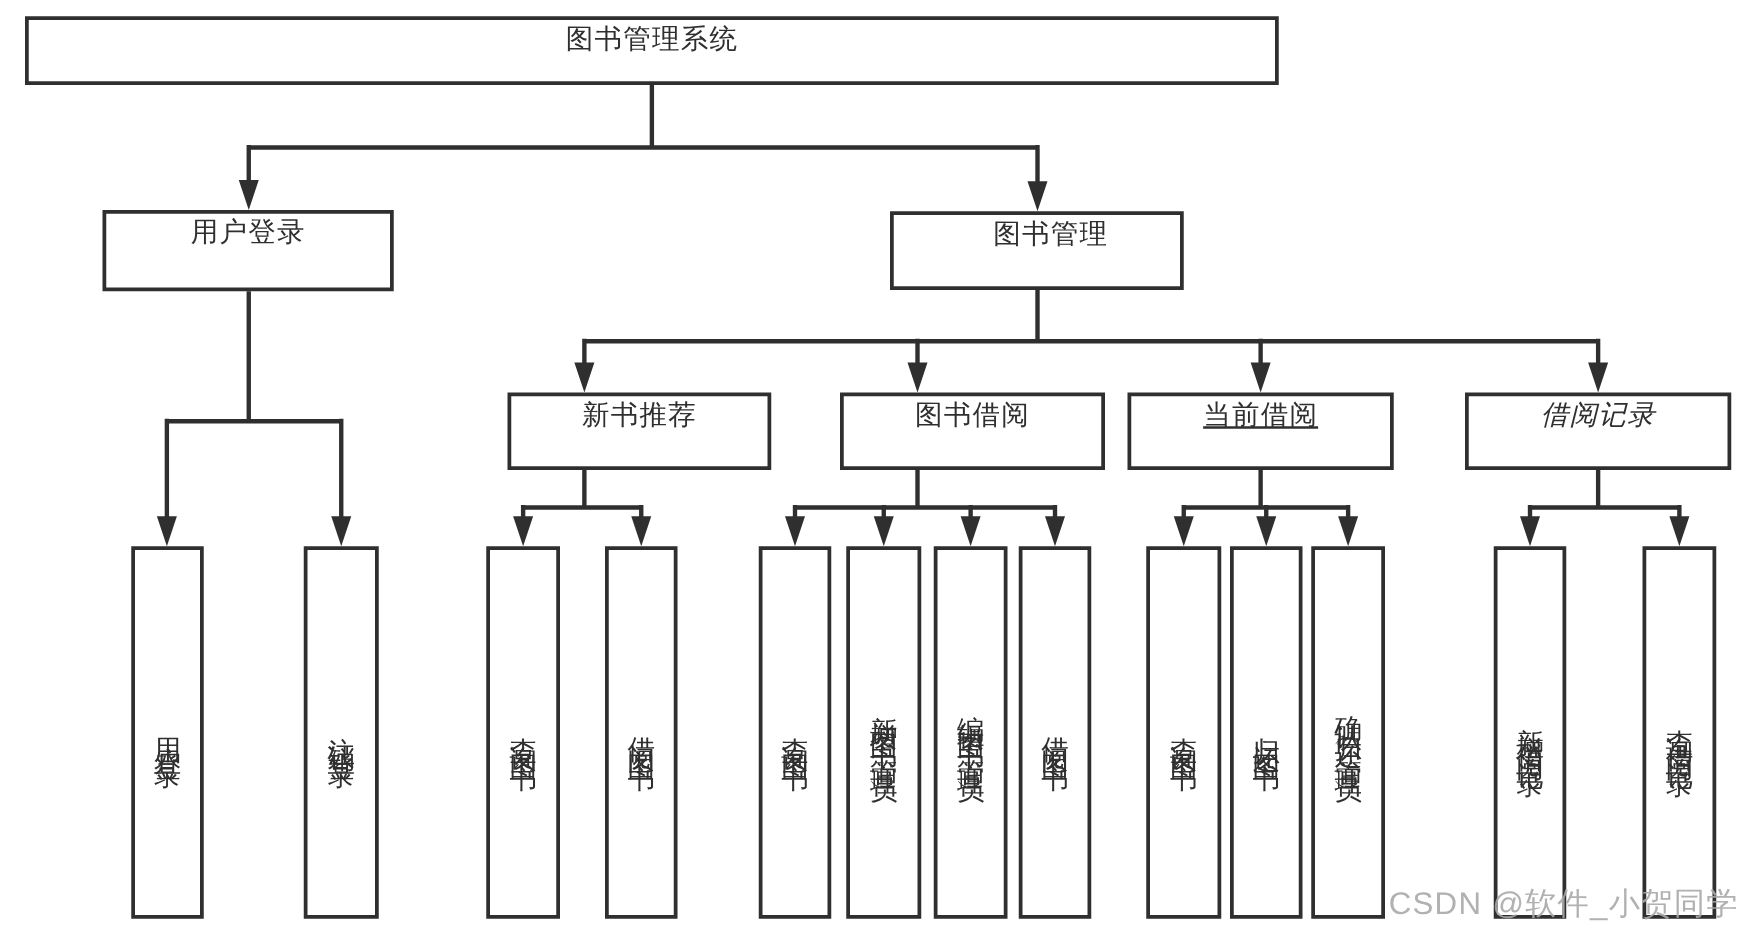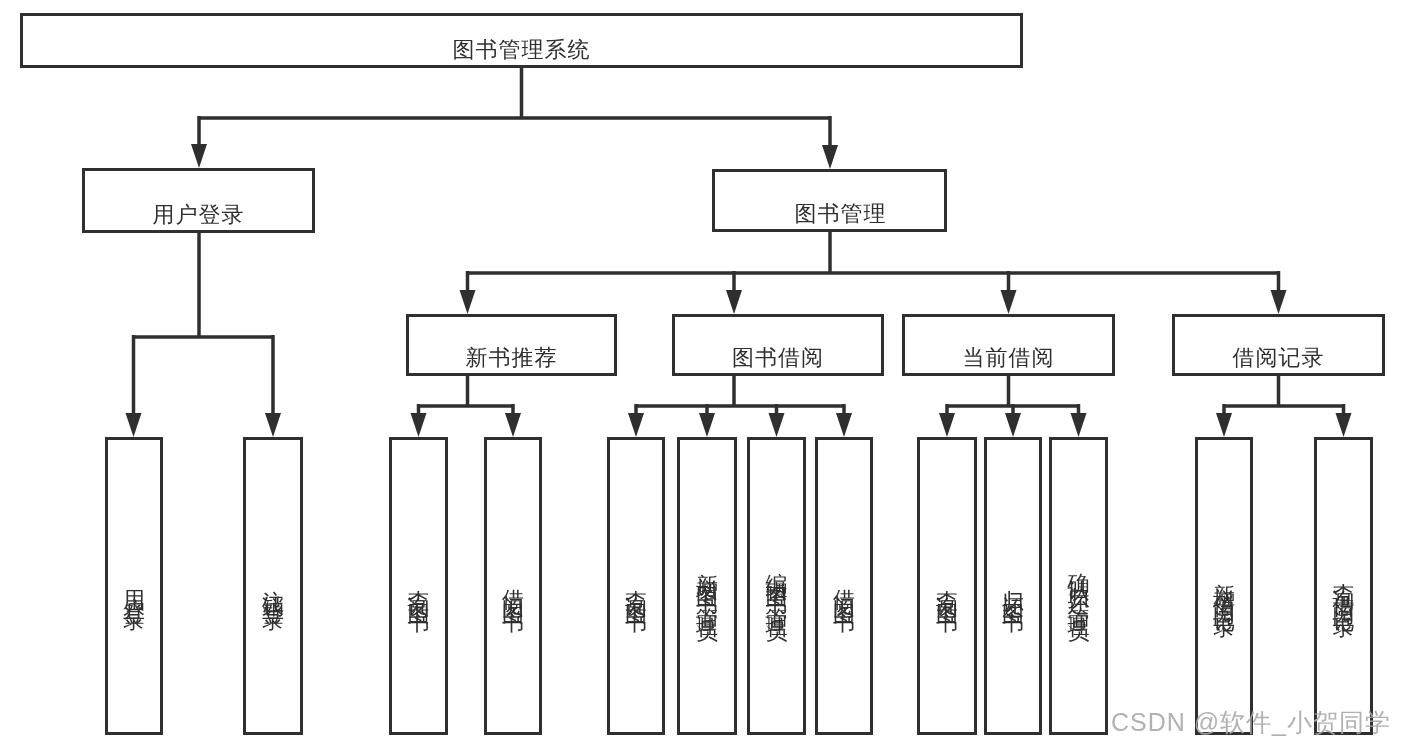--- a/index.html
+++ b/index.html
@@ -9,21 +9,21 @@
     background:#ffffff;
     font-family:"Liberation Sans", sans-serif;
     overflow:hidden;
   }
   #wires{position:absolute;left:0;top:0;z-index:1;}
   .node{
     position:absolute;
     box-sizing:border-box;
     background:#ffffff;
     border:3px solid #2f2f2f;
-    display:flex;align-items:flex-end;justify-content:center;
+    display:flex;align-items:flex-start;justify-content:center;
     color:#2f2f2f;
     font-size:22px;
     letter-spacing:1px;
     z-index:2;
     text-align:center;
   }
   .leaf{
     position:absolute;
     top:437px;height:298px;
     box-sizing:border-box;
@@ -106,24 +106,24 @@
   <div class="node" style="left:712px;top:169px;width:235px;height:63px;padding-left:22px;">
     <span>图书管理</span>
   </div>
 
   <div class="node" style="left:362px;top:314px;width:211px;height:62px;margin-left:44px;">
     <span>新书推荐</span>
   </div>
   <div class="node" style="left:628px;top:314px;width:212px;height:62px;margin-left:44px;">
     <span>图书借阅</span>
   </div>
-  <div class="node" style="left:902px;top:314px;width:213px;height:62px;">
+  <div class="node" style="left:902px;top:314px;width:213px;height:62px;text-decoration:underline;">
     <span>当前借阅</span>
   </div>
-  <div class="node" style="left:1172px;top:314px;width:213px;height:62px;">
+  <div class="node" style="left:1172px;top:314px;width:213px;height:62px;font-style:italic;">
     <span>借阅记录</span>
   </div>
 
   <div class="leaf" style="left:105px;width:58px;">
     <span class="vtext">用户登录</span>
   </div>
   <div class="leaf" style="left:243px;width:60px;">
     <span class="vtext">注销登录</span>
   </div>
 

